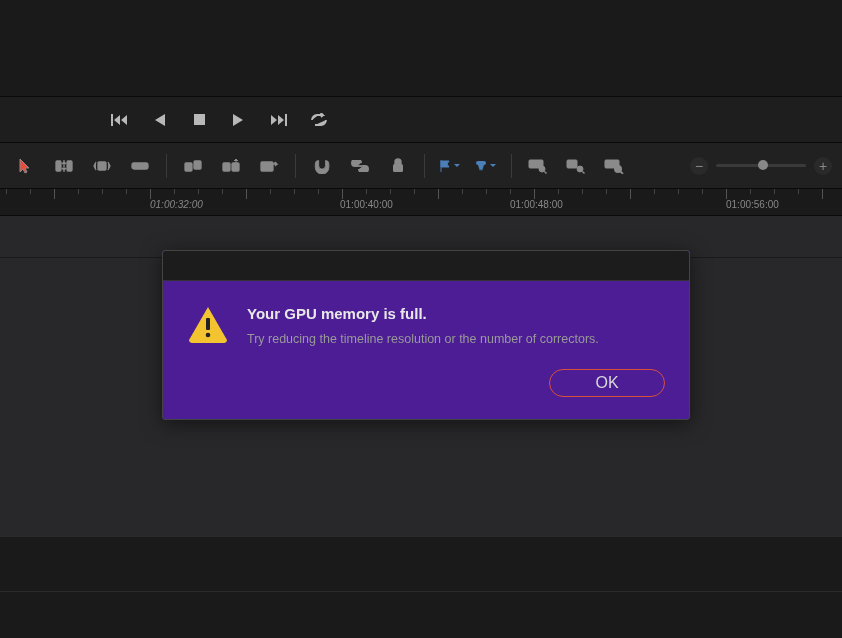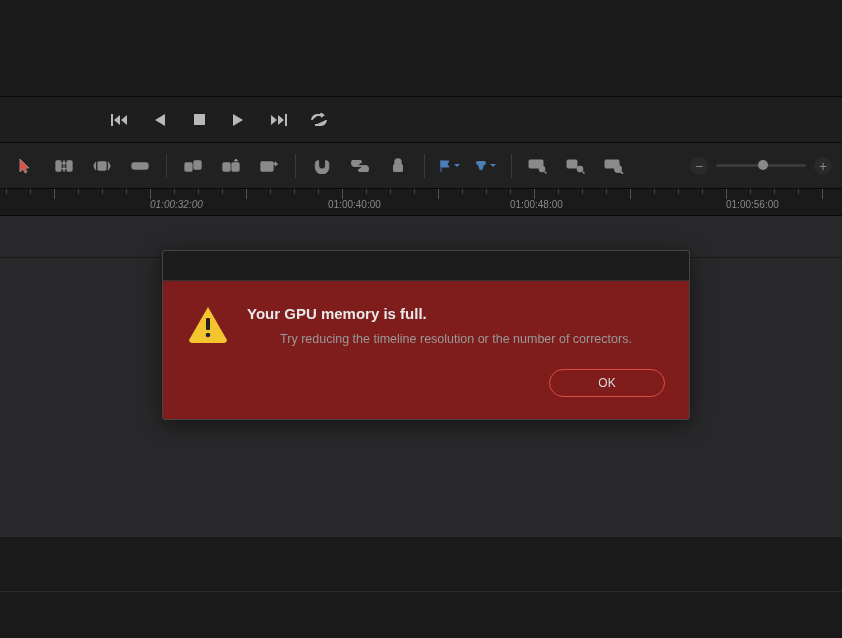--- a/index.html
+++ b/index.html
@@ -164,21 +164,21 @@
     }
     .lower-row {
       height: 55px;
       border-top: 1px solid #2a2a2a;
     }
     .modal {
       position: absolute;
       top: 250px;
       left: 162px;
       width: 528px;
-      background: #7f1d1d;
+      background: #4c1d95;
       border: 1px solid #444;
       border-radius: 3px;
       box-shadow: 0 4px 20px rgba(0,0,0,0.5);
     }
     .modal-header {
       height: 30px;
       background: #1c1c1c;
       border-bottom: 1px solid #333;
       border-radius: 3px 3px 0 0;
     }
@@ -196,35 +196,34 @@
     .modal-title {
       color: #e8e8e8;
       font-size: 15px;
       font-weight: 600;
       margin-bottom: 8px;
     }
     .modal-desc {
       color: #999;
       font-size: 12.5px;
       line-height: 1.5;
-      text-align: center;
     }
     .modal-footer {
       padding: 0 24px 22px 24px;
       display: flex;
       justify-content: flex-end;
     }
     .ok-button {
       width: 116px;
       height: 28px;
       background: transparent;
       border: 1px solid #d84f3d;
       color: #d8d8d8;
       border-radius: 14px;
-      font-size: 12px;
+      font-size: 16px;
       cursor: pointer;
       display: flex;
       align-items: center;
       justify-content: center;
     }
   </style>
 </head>
 <body>
 
 <div class="top-area"></div>
@@ -406,21 +405,21 @@
     <div class="ruler-tick-major" style="left: 630px;"></div>
     <div class="ruler-tick-minor" style="left: 654px;"></div>
     <div class="ruler-tick-minor" style="left: 678px;"></div>
     <div class="ruler-tick-minor" style="left: 702px;"></div>
     <div class="ruler-tick-major" style="left: 726px;"></div>
     <div class="ruler-tick-minor" style="left: 750px;"></div>
     <div class="ruler-tick-minor" style="left: 774px;"></div>
     <div class="ruler-tick-minor" style="left: 798px;"></div>
     <div class="ruler-tick-major" style="left: 822px;"></div>
     <div class="ruler-label" style="left: 150px; font-style: italic;">01:00:32:00</div>
-    <div class="ruler-label" style="left: 328px;">01:00:40:00</div>
+    <div class="ruler-label" style="left: 340px;">01:00:40:00</div>
     <div class="ruler-label" style="left: 510px;">01:00:48:00</div>
     <div class="ruler-label" style="left: 726px; text-align: right;">01:00:56:00</div>
   </div>
 
 <div class="timeline-area">
   <div class="timeline-row"></div>
 </div>
 
 <div class="lower-area">
   <div class="lower-row"></div>

